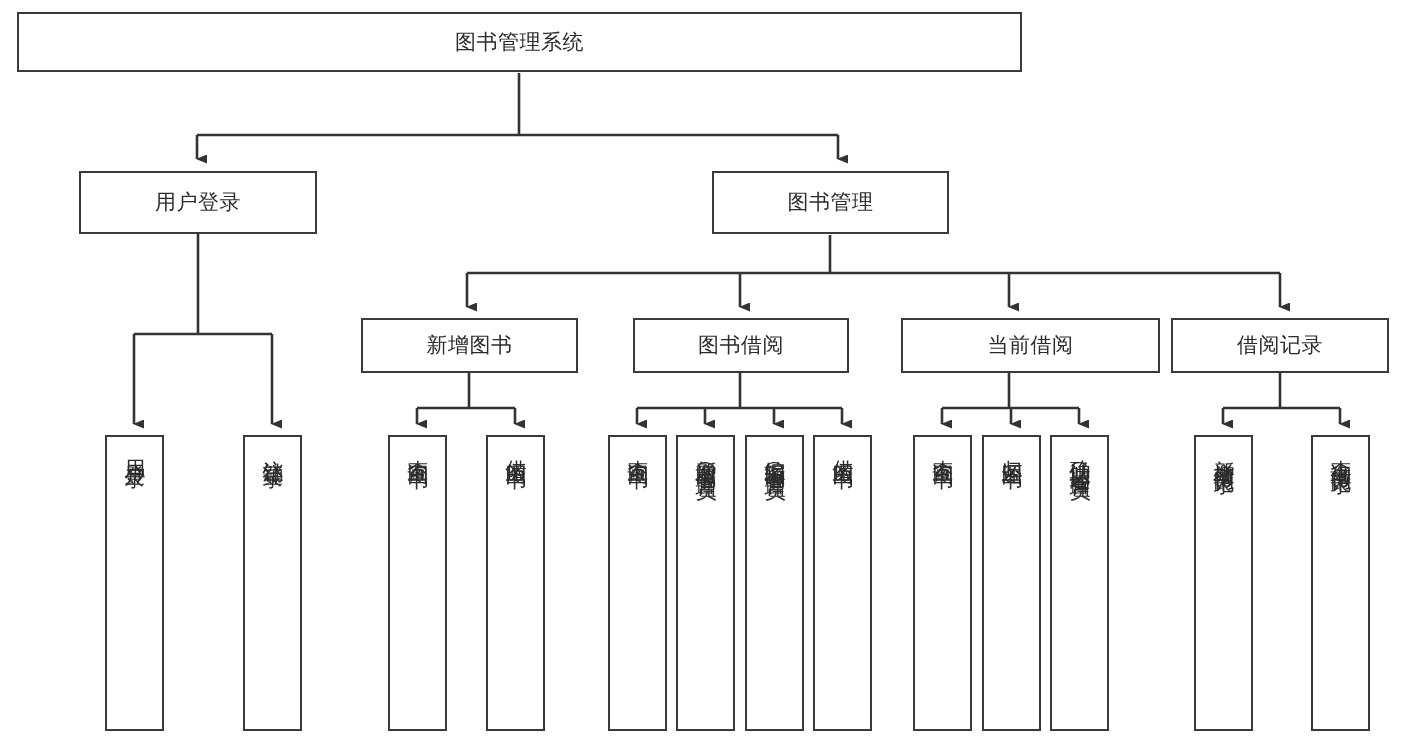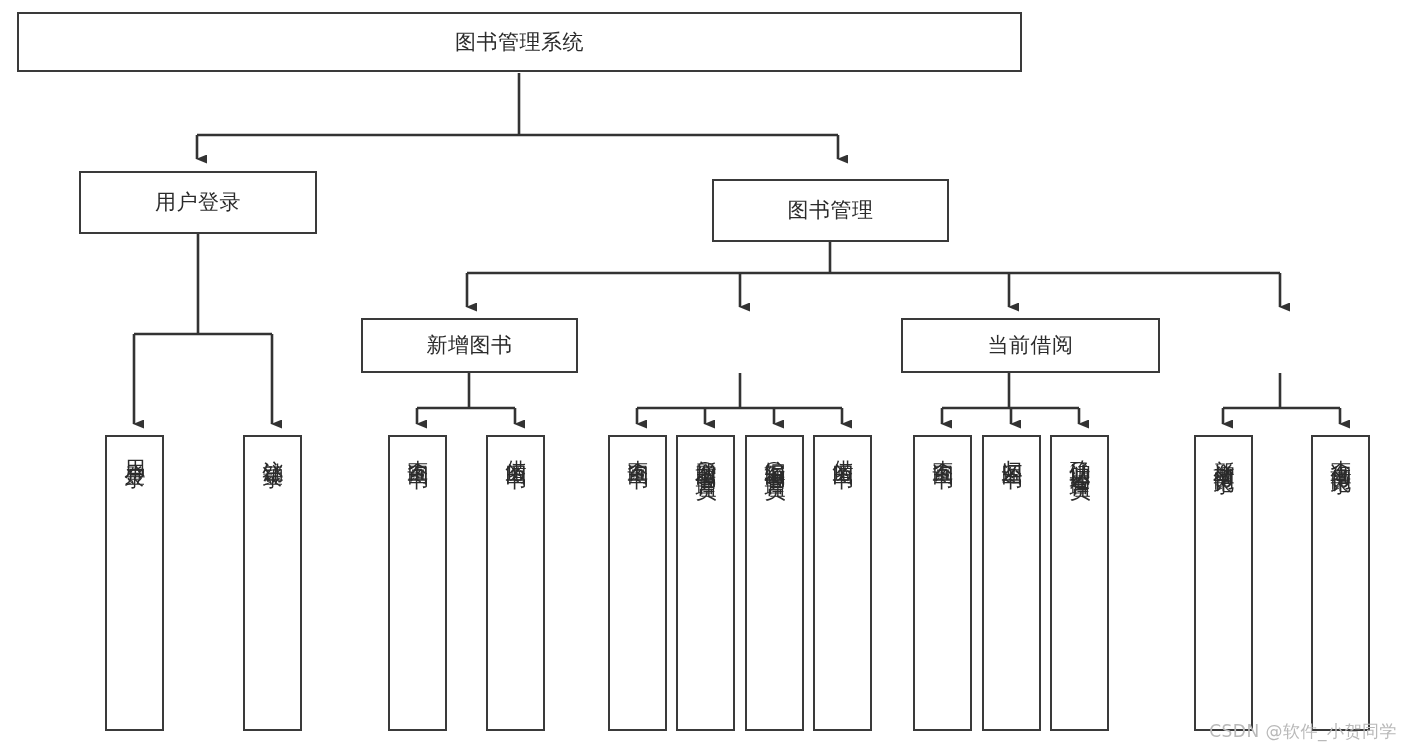--- a/index.html
+++ b/index.html
@@ -126,30 +126,36 @@
     </g>
   </svg>
 
   <div class="node horiz" style="left:17px; top:12px; width:1005px; height:60px;">
     <span class="label">图书管理系统</span>
   </div>
 
   <div class="node horiz" style="left:79px; top:171px; width:238px; height:63px;">
     <span class="label">用户登录</span>
   </div>
-  <div class="node horiz" style="left:712px; top:171px; width:237px; height:63px;margin-top:8px;">
+  <div class="node horiz" style="left:712px; top:171px; width:237px; height:63px;">
     <span class="label">图书管理</span>
   </div>
 
   <div class="node horiz" style="left:361px; top:318px; width:217px; height:55px;">
     <span class="label">新增图书</span>
   </div>
+  <div class="node horiz" style="left:633px; top:318px; width:216px; height:55px;">
+    <span class="label">图书借阅</span>
+  </div>
   <div class="node horiz" style="left:901px; top:318px; width:259px; height:55px;">
     <span class="label">当前借阅</span>
   </div>
+  <div class="node horiz" style="left:1171px; top:318px; width:218px; height:55px;">
+    <span class="label">借阅记录</span>
+  </div>
 
   <div class="node vert" style="left:105px; top:435px; width:59px; height:296px;">
     <span class="label">用户登录</span>
   </div>
   <div class="node vert" style="left:243px; top:435px; width:59px; height:296px;">
     <span class="label">注销登录</span>
   </div>
 
   <div class="node vert" style="left:388px; top:435px; width:59px; height:296px;">
     <span class="label">查询图书</span>
@@ -181,15 +187,14 @@
     <span class="label">确认归还（管理员）</span>
   </div>
 
   <div class="node vert" style="left:1194px; top:435px; width:59px; height:296px;">
     <span class="label">新增借阅记录</span>
   </div>
   <div class="node vert" style="left:1311px; top:435px; width:59px; height:296px;">
     <span class="label">查询借阅记录</span>
   </div>
 
-  <div class="watermark">CSDN @软件_小贺同学</div>
 
 </div>
 
 </body></html>

